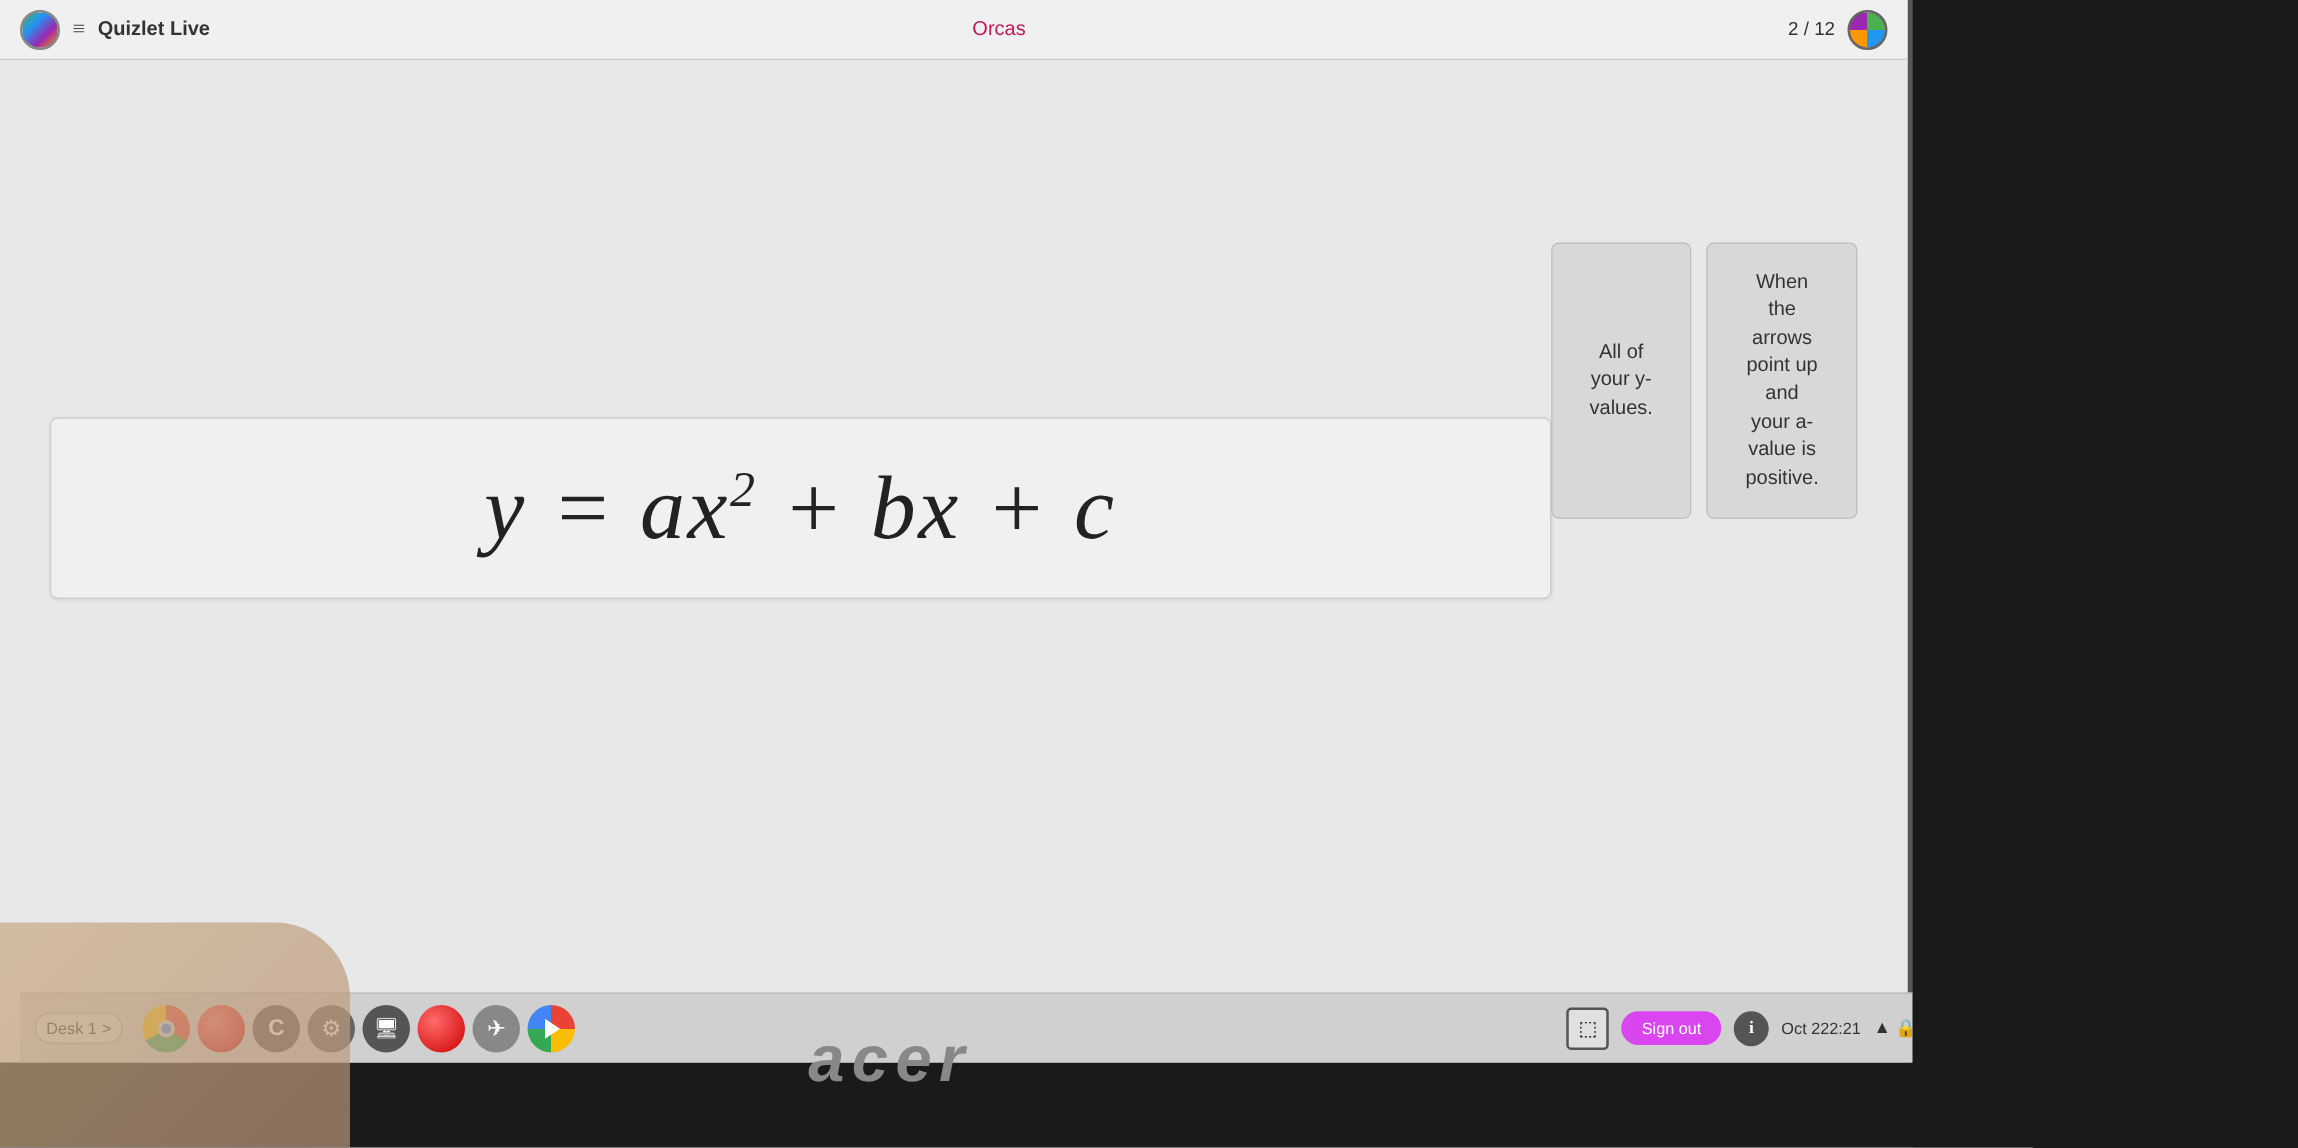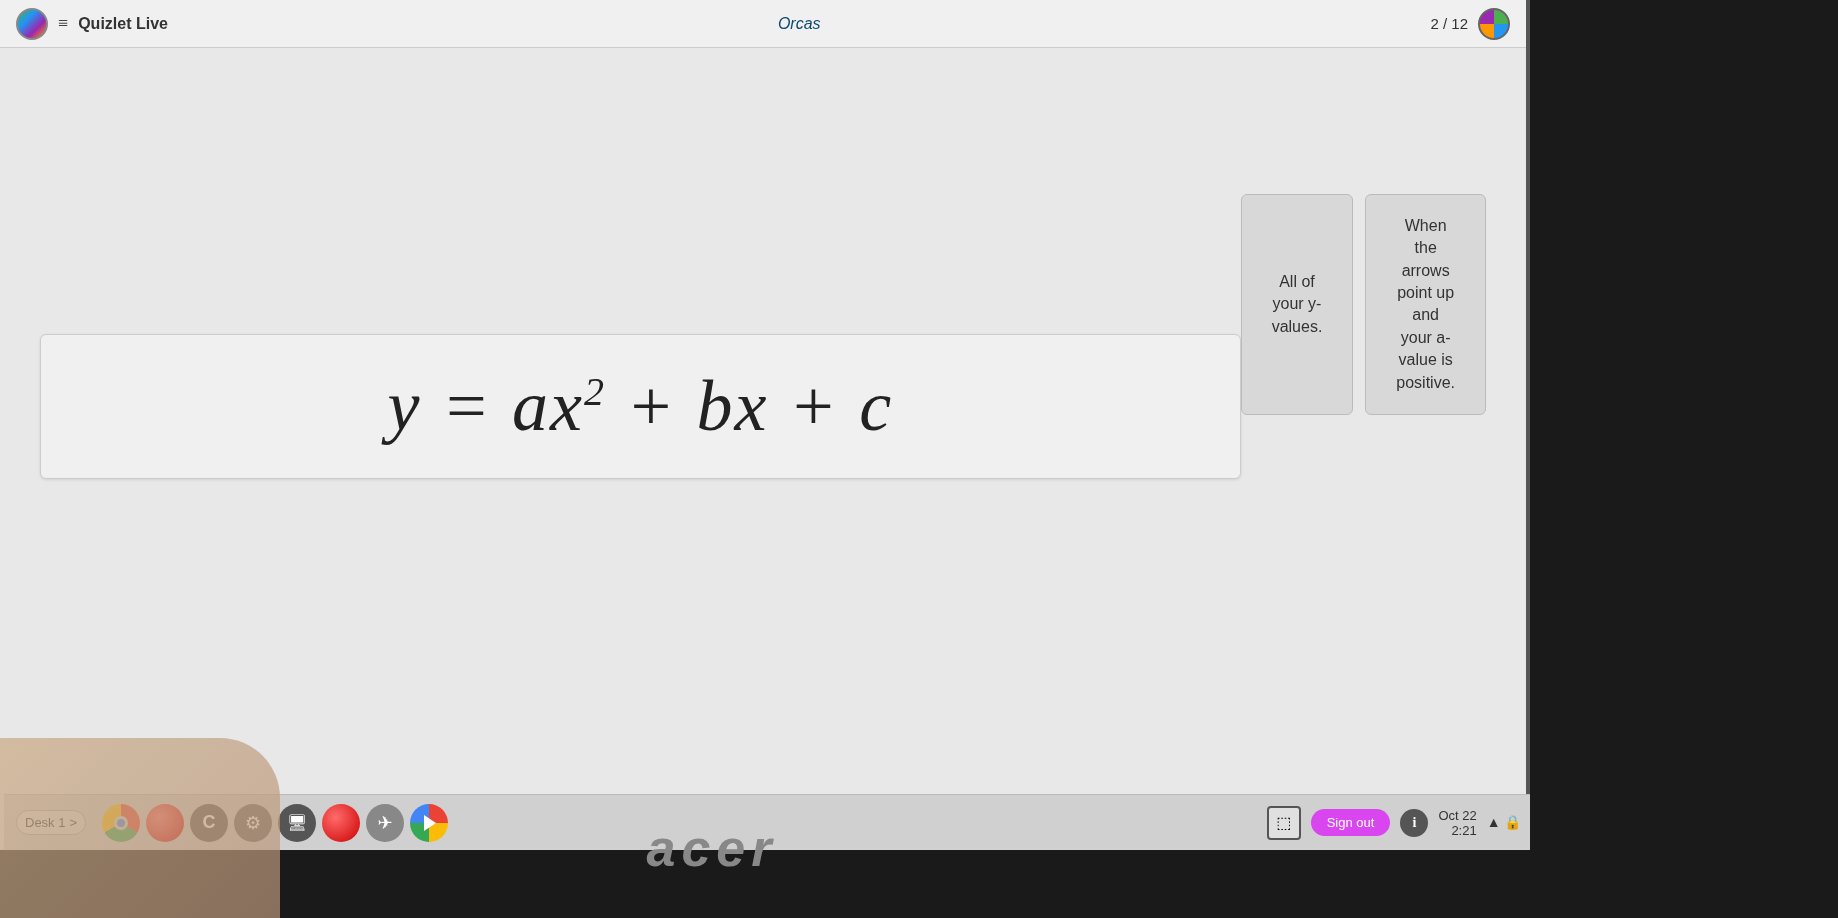--- a/index.html
+++ b/index.html
@@ -61,23 +61,22 @@
     .header-title {
       font-family: Arial, sans-serif;
       font-size: 16px;
       font-weight: bold;
       color: #333;
     }
 
     .header-center {
       font-family: Arial, sans-serif;
       font-size: 16px;
-      color: #0c4a6e;
+      color: #be185d;
       font-weight: 500;
-      font-style: italic;
     }
 
     .header-right {
       display: flex;
       align-items: center;
       gap: 10px;
     }
 
     .progress-text {
       font-family: Arial, sans-serif;
@@ -155,21 +154,21 @@
       font-size: 16px;
       color: #333;
       text-align: center;
       line-height: 1.4;
     }
 
     
     .taskbar {
       position: absolute;
       bottom: 0;
-      left: 4px;
+      left: 16px;
       width: 1530px;
       height: 56px;
       background: #d0d0d0;
       border-top: 1px solid #bbb;
       display: flex;
       align-items: center;
       padding: 0 12px;
       gap: 8px;
     }
 
@@ -235,22 +234,22 @@
       font-size: 14px;
       font-weight: bold;
       font-family: serif;
     }
 
     .datetime {
       font-family: Arial, sans-serif;
       font-size: 13px;
       color: #333;
       display: flex;
-      flex-direction: column;
-      align-items: flex-end;
+      flex-direction: row;
+      align-items: center;
     }
 
     .wifi-battery {
       display: flex;
       align-items: center;
       gap: 4px;
       font-size: 14px;
       color: #333;
     }
 

